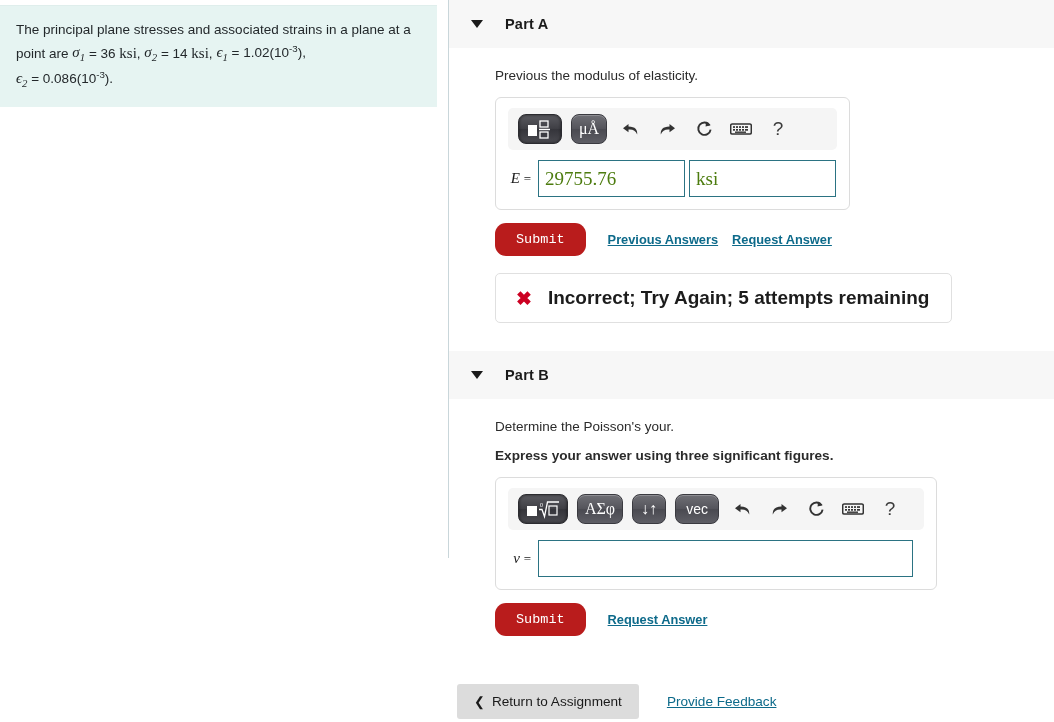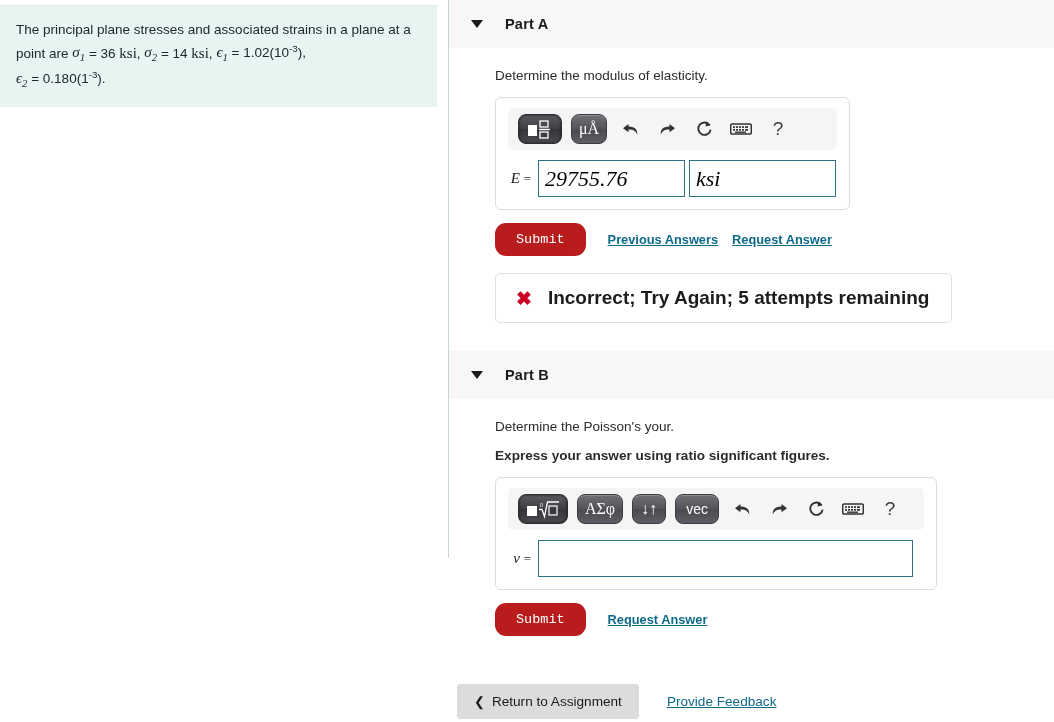--- a/index.html
+++ b/index.html
@@ -140,27 +140,26 @@
     padding-right: 7px;
     color: #1a1a1a;
     white-space: nowrap;
   }
   .varlabel i { font-style: italic; }
   .field {
     border: 1px solid #2b7383;
     background: #fff;
     height: 37px;
     font-family: "Liberation Serif", serif;
-    font-size: 22px;
-    color: #000000;
+    font-size: 19px;
+    color: #4d7c0f;
     padding: 0 6px;
     display: flex;
     align-items: center;
     outline: none;
-    font-style: italic;
   }
   .field.val { width: 147px; }
   .field.unit { width: 147px; margin-left: 4px; }
   .field.wide { width: 375px; }
 
   
   .submit-row {
     display: flex;
     align-items: center;
     gap: 22px;
@@ -236,33 +235,33 @@
       <span>The principal plane stresses and associated strains in a plane at a</span><br>
       <span>point are </span><span class="q-var"><span>σ</span><sub>1</sub></span>
       <span>= 36</span>
       <span class="q-unit">ksi</span><span>,</span>
       <span class="q-var"><span>σ</span><sub>2</sub></span>
       <span>= 14</span>
       <span class="q-unit">ksi</span><span>,</span>
       <span class="q-var"><span>ϵ</span><sub>1</sub></span>
       <span><span>= 1.02(10</span><sup>-3</sup><span>),</span></span><br>
       <span class="q-var"><span>ϵ</span><sub>2</sub></span>
-      <span><span>= 0.180(1</span><sup>-3</sup><span>).</span></span>
+      <span><span>= 0.086(10</span><sup>-3</sup><span>).</span></span>
     </div>
   </div>
 
   <div class="right-col">
 
     <div class="part-header">
       <div class="caret"></div>
       <div class="part-title">Part A</div>
     </div>
 
     <div class="part-body">
-      <div class="prompt">Determine the modulus of elasticity.</div>
+      <div class="prompt">Previous the modulus of elasticity.</div>
 
       <div class="answer-card a">
         <div class="mathbar">
 
           <div class="mbtn active wide">
             <svg width="26" height="19" viewBox="0 0 26 19" aria-hidden="true">
               <rect x="1" y="5" width="9" height="11" fill="#ffffff"></rect>
               <rect x="13" y="1" width="8" height="6" fill="none" stroke="#ffffff" stroke-width="1.3"></rect>
               <line x1="12" y1="9.5" x2="23" y2="9.5" stroke="#ffffff" stroke-width="1.4"></line>
               <rect x="13" y="12" width="8" height="6" fill="none" stroke="#ffffff" stroke-width="1.3"></rect>
@@ -335,21 +334,21 @@
       </div>
     </div>
 
     <div class="part-header" style="margin-top:28px;">
       <div class="caret"></div>
       <div class="part-title">Part B</div>
     </div>
 
     <div class="part-body">
       <div class="prompt">Determine the Poisson's your.</div>
-      <div class="prompt bold">Express your answer using ratio significant figures.</div>
+      <div class="prompt bold">Express your answer using three significant figures.</div>
 
       <div class="answer-card b">
         <div class="mathbar">
 
           <div class="mbtn active wide">
             <svg width="34" height="21" viewBox="0 0 34 21" aria-hidden="true">
               <rect x="1" y="7" width="10" height="10" fill="#ffffff"></rect>
               <text x="14" y="8" font-size="6" fill="#ffffff" font-family="serif">0</text>
               <path d="M13 10.5 L16 10.5 L18.5 17.5 L21.5 3 L33 3" fill="none" stroke="#ffffff" stroke-width="1.3"></path>
               <rect x="23" y="7" width="8" height="9" fill="none" stroke="#ffffff" stroke-width="1.2"></rect>

